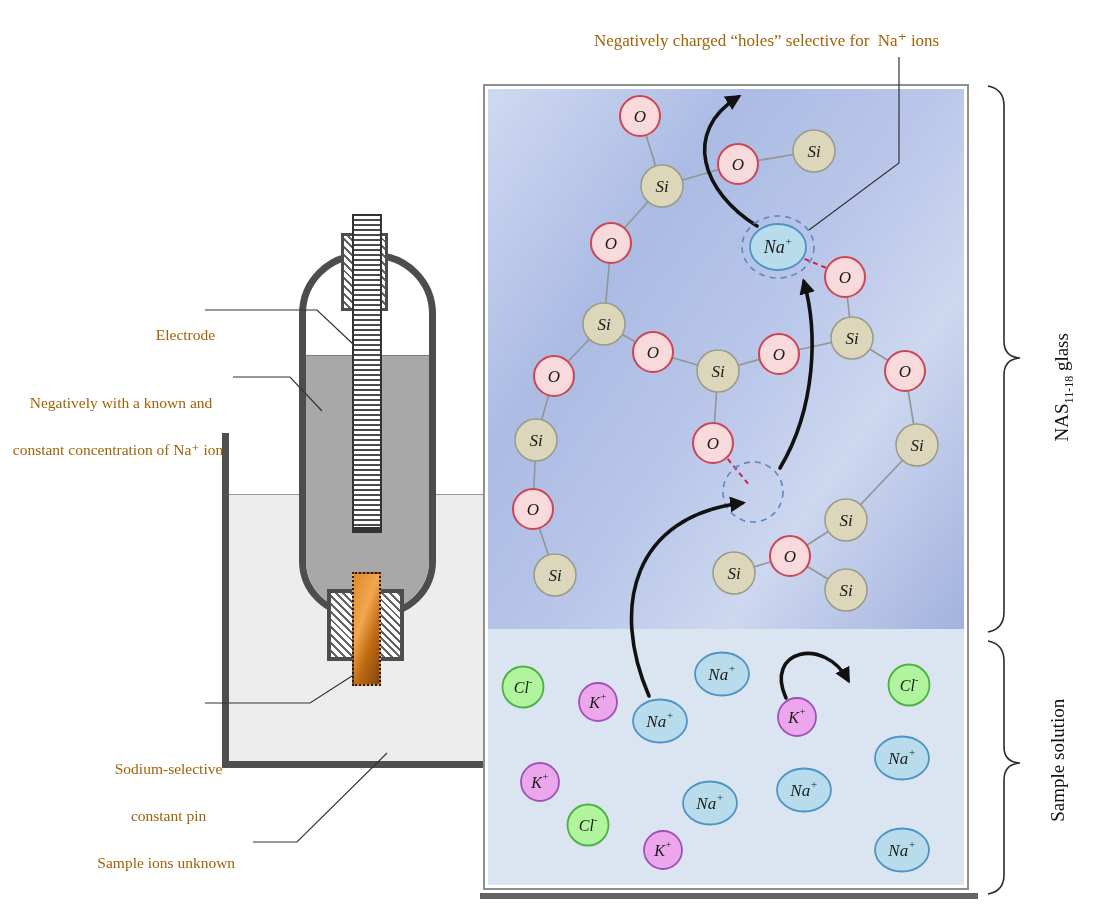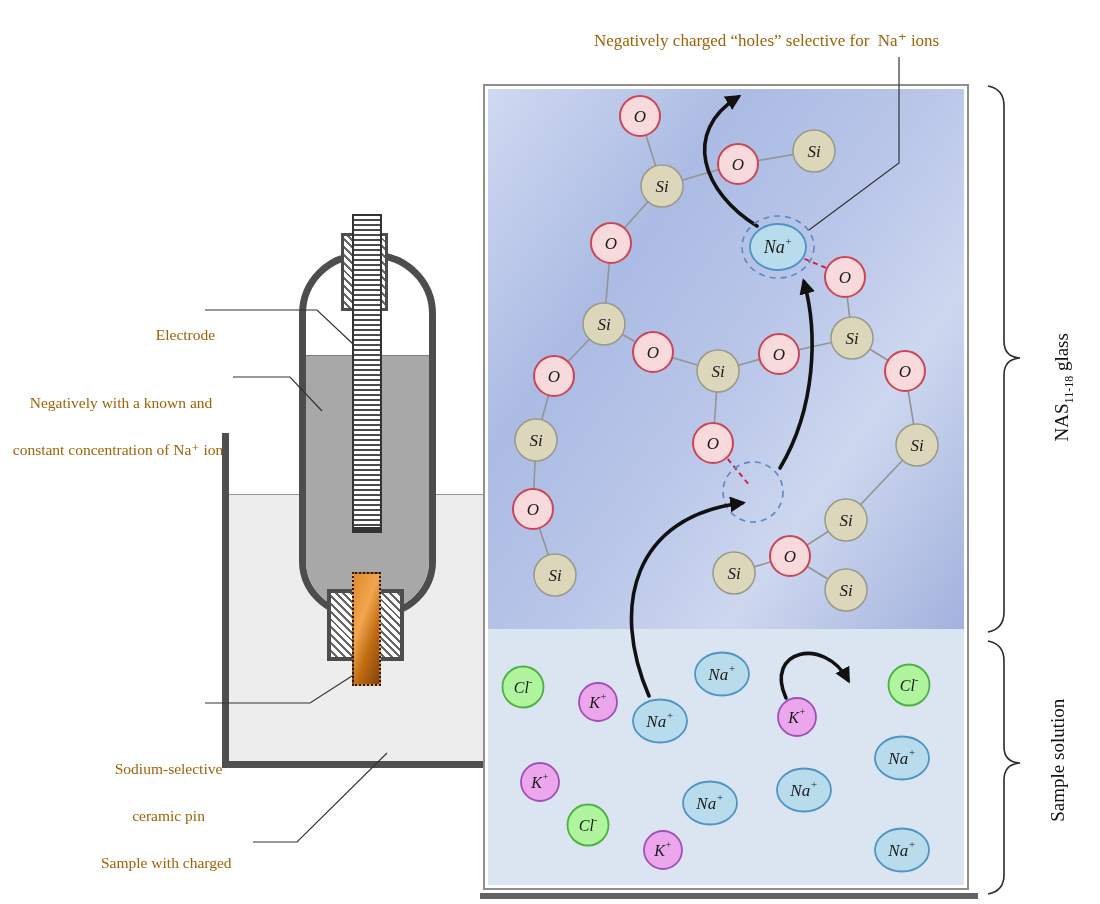--- a/index.html
+++ b/index.html
@@ -66,25 +66,25 @@
   <span>Electrode</span>
 </div>
 
 <div class="lbl" style="left:5px;top:368px;">
   <span>Negatively with a known and</span><br>
   <span>constant concentration of Na⁺ ions</span>
 </div>
 
 <div class="lbl" style="left:75px;top:734px;margin-left:32px;">
   <span>Sodium-selective</span><br>
-  <span>ceramic pin</span>
+  <span>constant pin</span>
 </div>
 
 <div class="lbl" style="left:78px;top:828px;">
-  <span>Sample with charged</span><br>
+  <span>Sample ions unknown</span><br>
   <span>concentration of Na⁺ ions</span>
 </div>
 
 <div id="beaker-water"></div>
 <div id="beaker-wall-left"></div>
 <div id="beaker-bottom"></div>
 
 <div id="tube">
   <div id="electrolyte"></div>
 </div>

